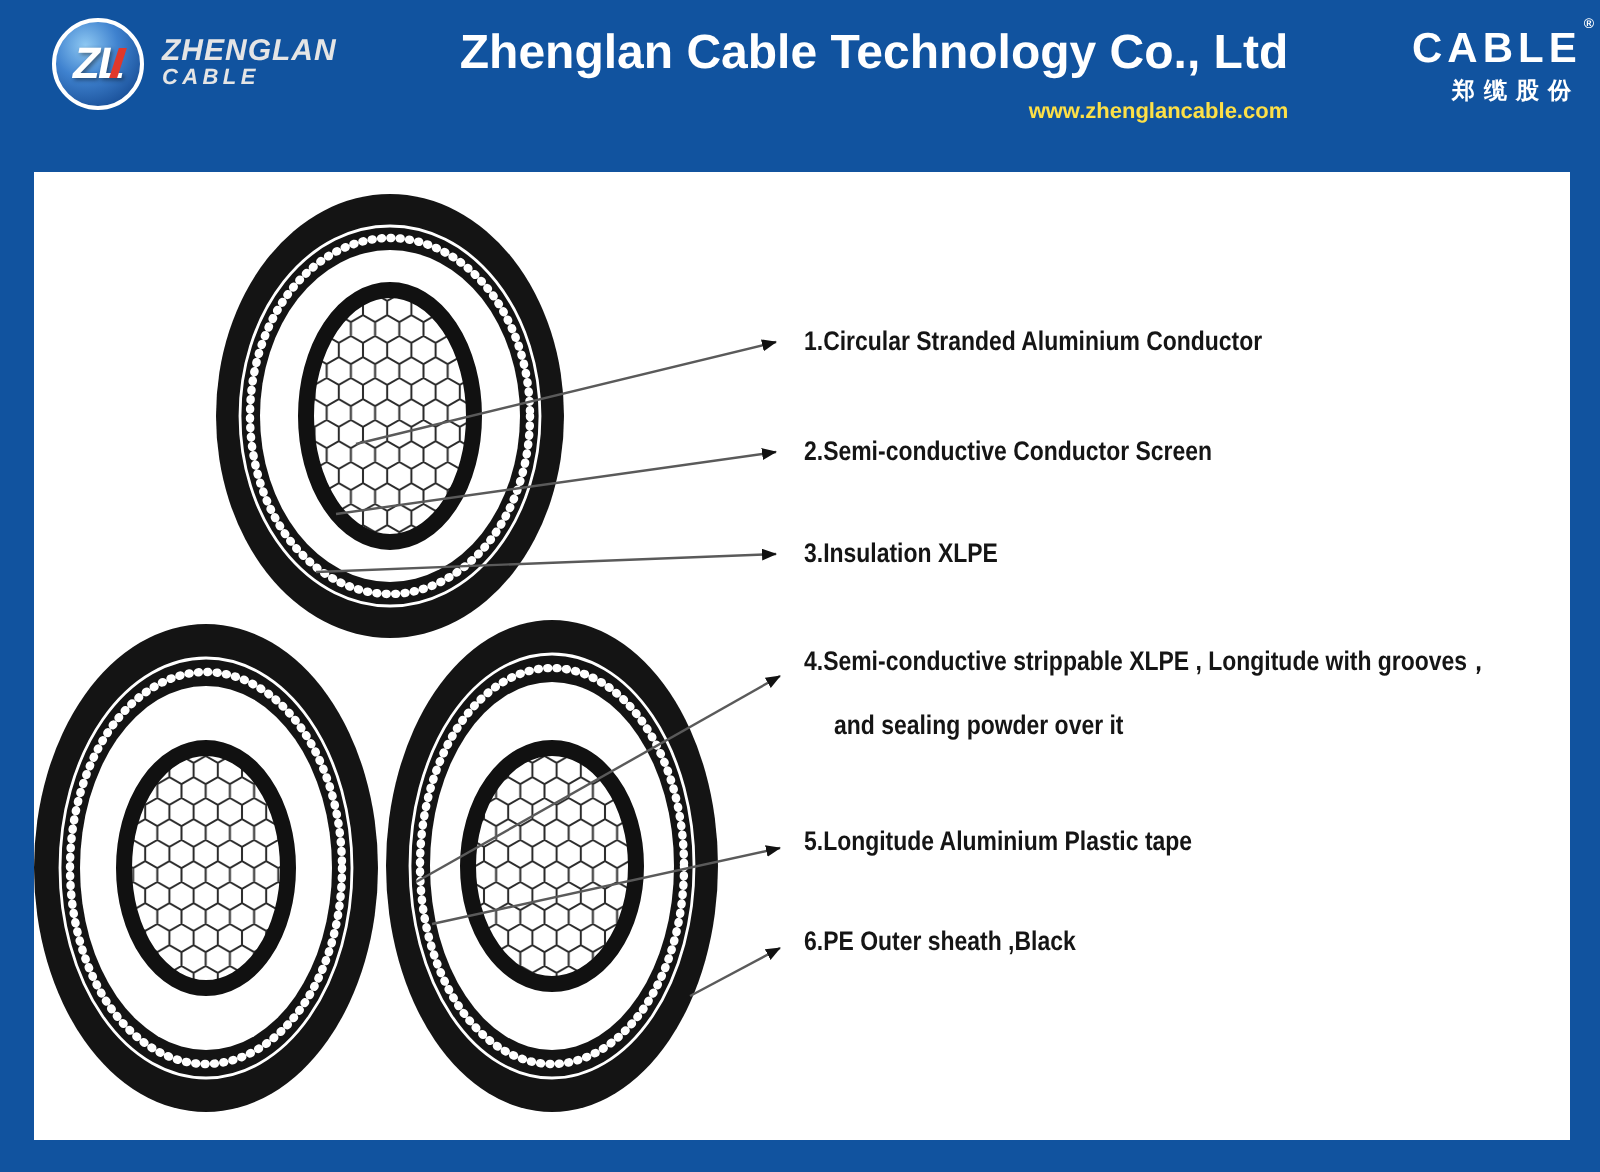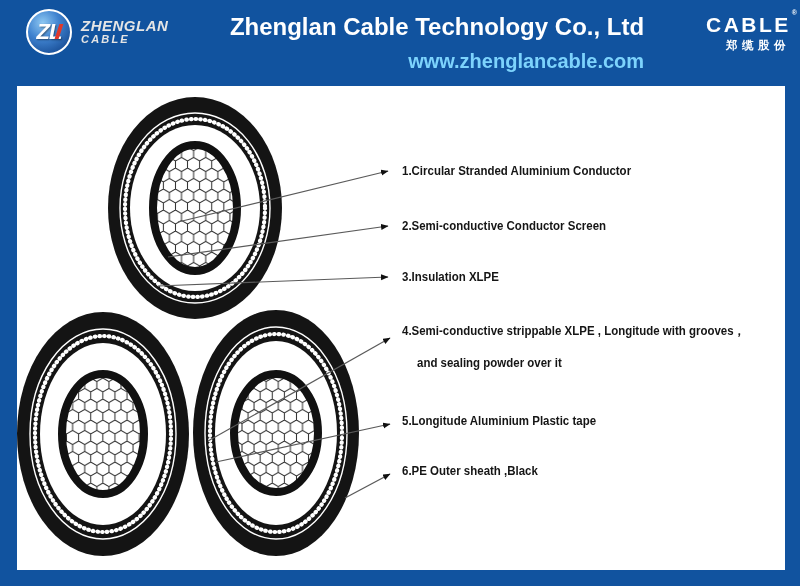--- a/index.html
+++ b/index.html
@@ -26,21 +26,21 @@
   .logo-red{
     position:absolute;right:9px;top:13px;width:4px;height:15px;
     background:#e0382a;transform:skewX(-18deg);
   }
   .brand-name{margin-left:9px;color:#e5e5e5;font-style:italic;}
   .brand-name-l1{font-weight:bold;font-size:15px;letter-spacing:.5px;line-height:1.05;}
   .brand-name-l2{font-weight:bold;font-size:11px;letter-spacing:2.2px;line-height:1.05;}
 
   .title-wrap{position:absolute;left:437px;top:15px;transform:translateX(-50%);text-align:right;white-space:nowrap;}
   .company-title{color:#ffffff;font-weight:bold;font-size:24px;line-height:1;}
-  .website{color:#7dd3fc;font-weight:bold;font-size:20px;line-height:1;margin-top:12px;}
+  .website{color:#fde047;font-weight:bold;font-size:11px;line-height:1;margin-top:12px;}
 
   .brand-right{position:absolute;left:706px;top:14px;width:84px;text-align:center;color:#fff;}
   .zlgf{font-weight:bold;font-size:21px;letter-spacing:2.5px;line-height:1;position:relative;}
   .zlgf sup{font-size:7px;letter-spacing:0;position:relative;top:-9px;left:1px;}
   .zlgf-cn{font-weight:bold;font-size:11.5px;letter-spacing:4.5px;margin-top:3px;text-indent:4.5px;text-align:right;}
 
   
   .panel{position:absolute;left:17px;top:86px;width:768px;height:484px;background:#ffffff;}
 
   

